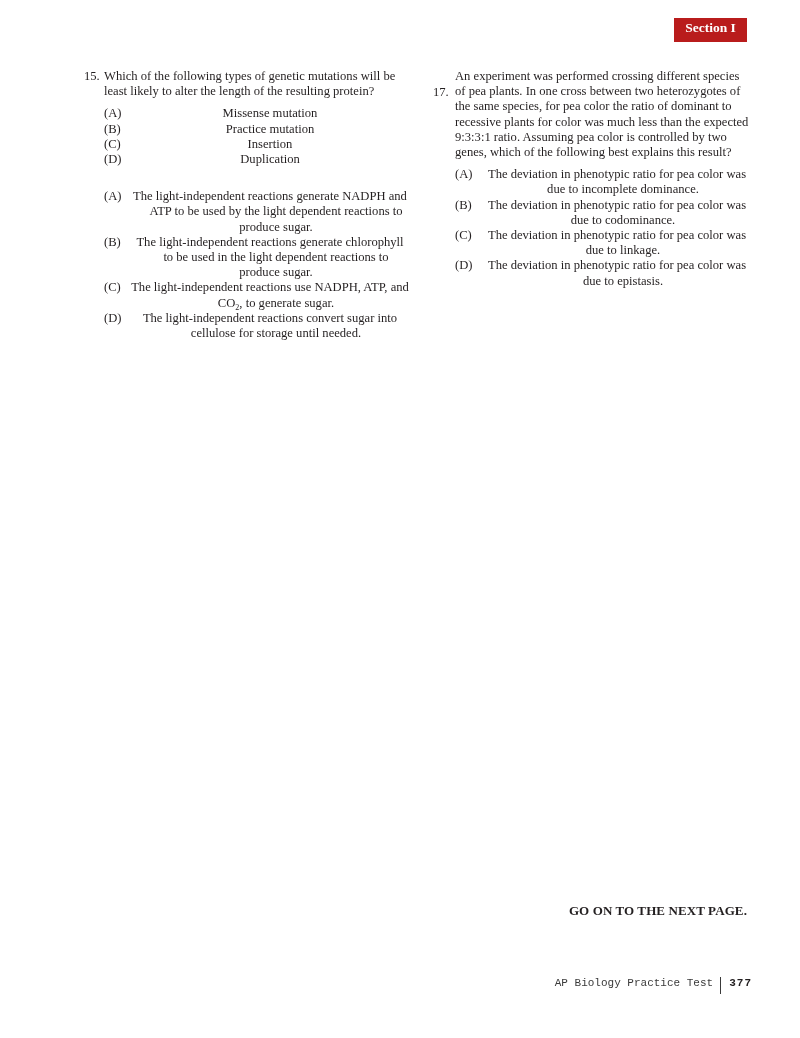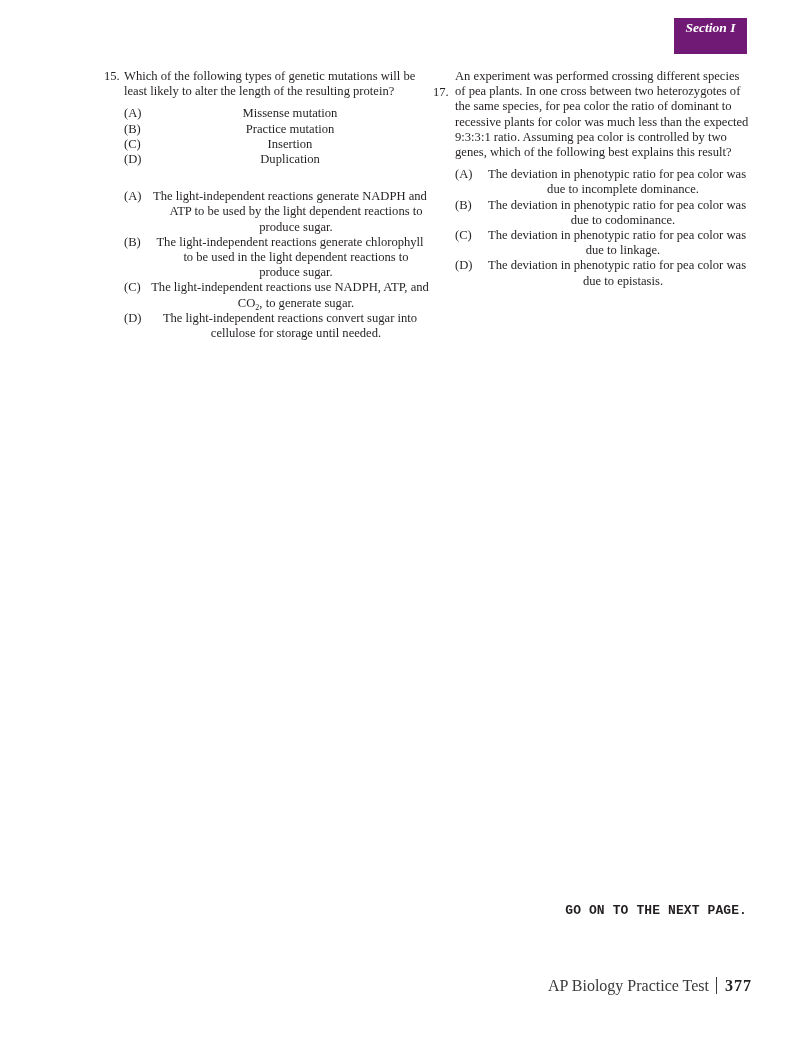--- a/index.html
+++ b/index.html
@@ -13,37 +13,36 @@
       position: relative;
       overflow: hidden;
       font-family: "Liberation Serif", "DejaVu Serif", serif;
       color: #231f20;
     }
     .section-badge {
       position: absolute;
       top: 18px;
       left: 674px;
       width: 73px;
-      height: 36px;
-      background: #701a75;
+      height: 24px;
+      background: #b91c1c;
       color: #ffffff;
       font-family: "Liberation Serif", serif;
       font-weight: bold;
       font-size: 13.5px;
       line-height: 20px;
       text-align: center;
-      font-style: italic;
     }
     .column {
       position: absolute;
       top: 69px;
       font-size: 12.6px;
       line-height: 15.2px;
     }
-    .col-left { left: 104px; width: 325px; }
+    .col-left { left: 84px; width: 325px; }
     .col-right { left: 433px; width: 320px; }
 
     .question { margin-bottom: 22px; }
     .q-stem {
       display: flex;
     }
     .q-num {
       flex: 0 0 auto;
       width: 20px;
     }
@@ -68,32 +67,32 @@
       padding-left: 12px;
       text-indent: -12px;
       text-align: center;
     }
     sub { font-size: 8px; line-height: 0; vertical-align: -3px; }
 
     .go-on {
       position: absolute;
       top: 903px;
       right: 53px;
-      font-family: Liberation Mono, monospace;
+      font-family: Liberation Serif, serif;
       font-weight: bold;
       font-size: 13px;
       letter-spacing: 0.1px;
       color: #231f20;
     }
     .footer {
       position: absolute;
       top: 977px;
       right: 48px;
-      font-family: Liberation Serif, serif;
-      font-size: 16px;
+      font-family: Liberation Mono, monospace;
+      font-size: 11px;
       color: #3a3a3a;
       display: flex;
     }
     .footer-divider {
       display: inline-block;
       width: 1px;
       height: 17px;
       background: #3a3a3a;
       margin: 0 8px 0 7px;
     }

